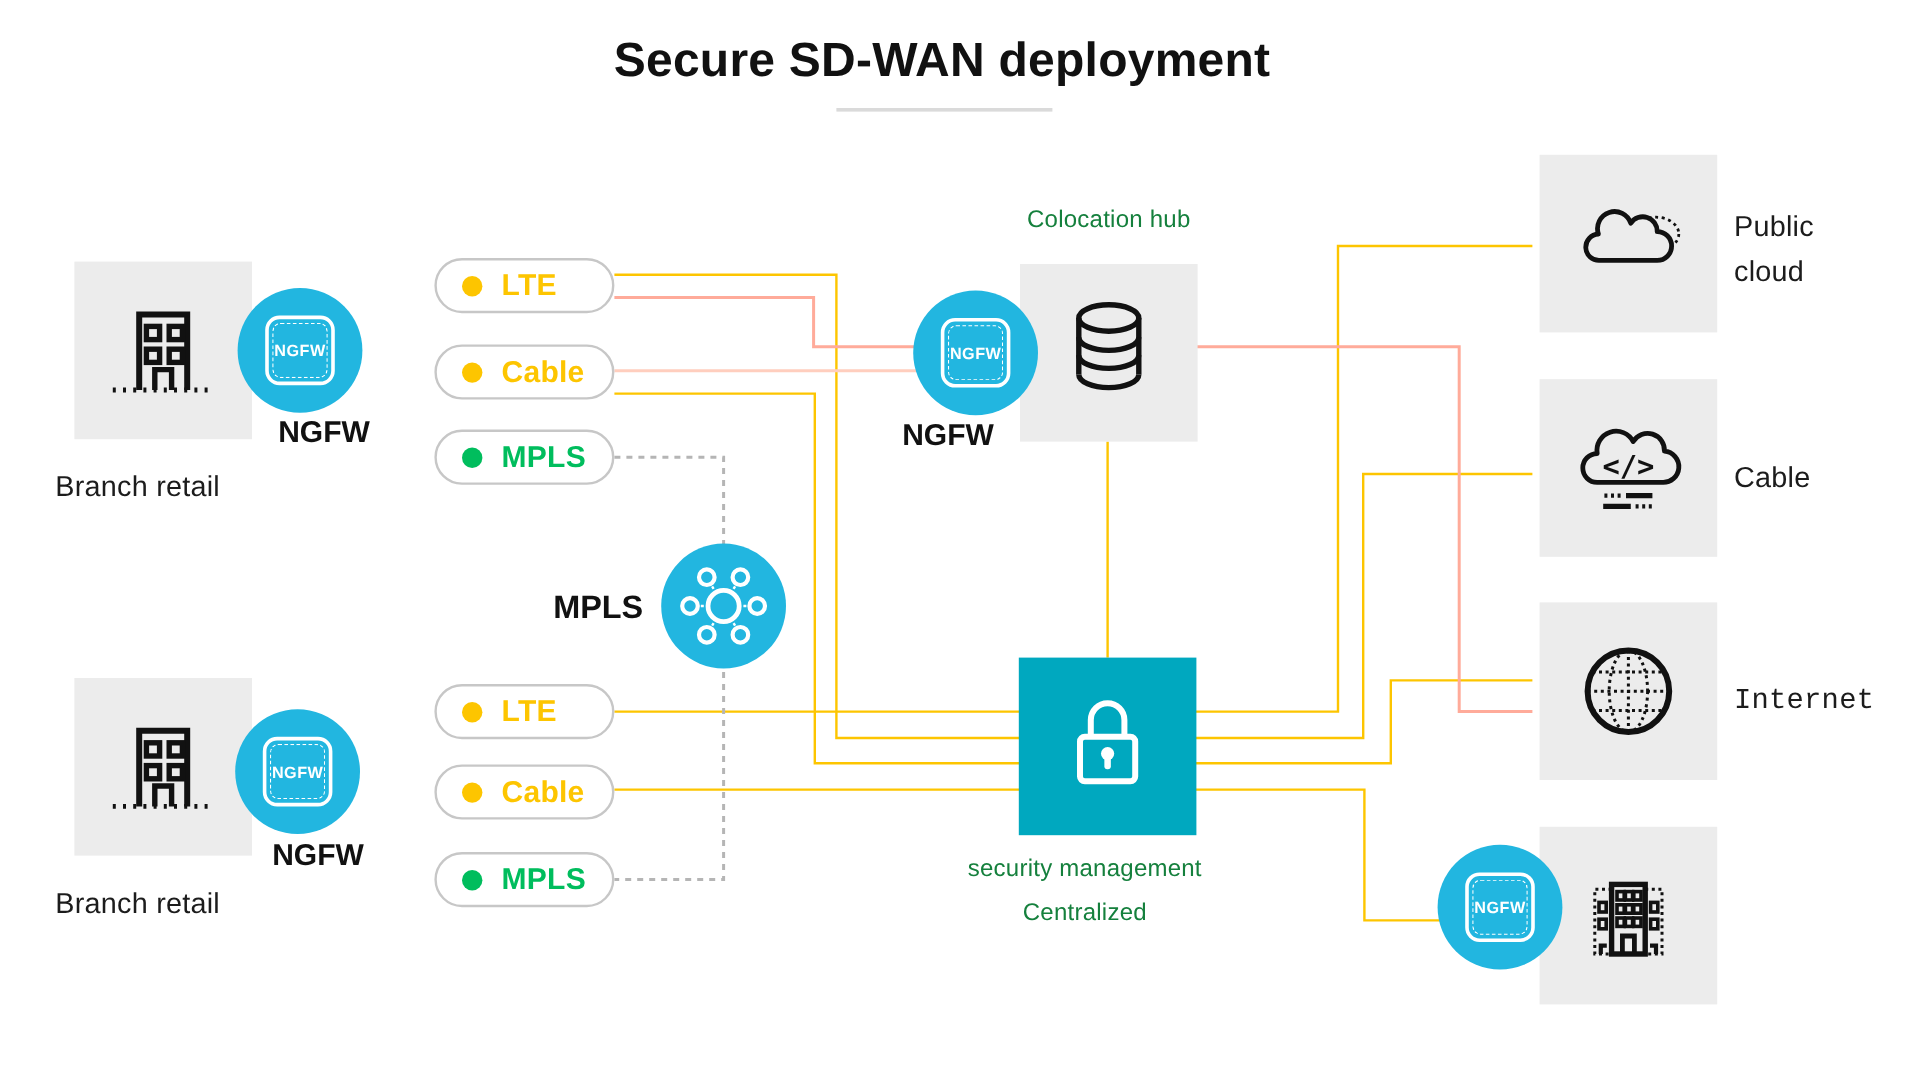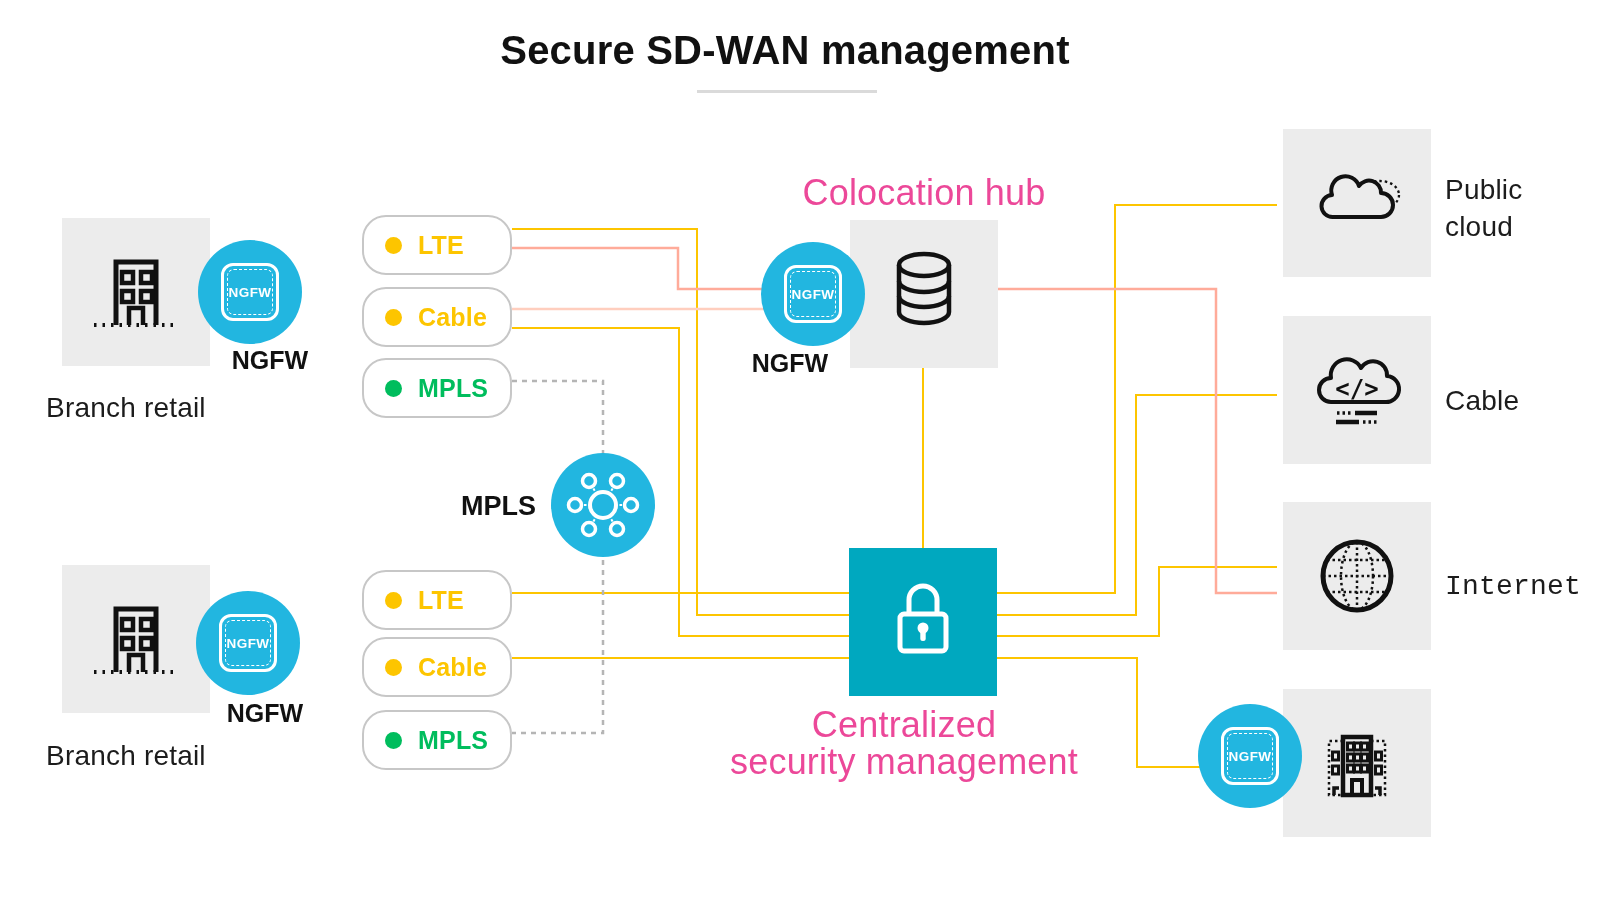--- a/index.html
+++ b/index.html
@@ -15,32 +15,32 @@
   .gbox{position:absolute;width:148px;height:148px;background:var(--gray_box,#ececec);}
   .tealbox{position:absolute;width:148px;height:148px;background:var(--teal,#00a8bf);
            display:flex;align-items:center;justify-content:center;}
   .circle{position:absolute;width:104px;height:104px;border-radius:50%;
           background:var(--cyan,#22b6e0);display:flex;align-items:center;justify-content:center;}
   .ngfw-badge{width:58px;height:58px;border:3px solid #fff;border-radius:12px;position:relative;
               display:flex;align-items:center;justify-content:center;box-sizing:border-box;}
   .ngfw-badge::before{content:"";position:absolute;inset:3px;border:1.6px dashed #fff;border-radius:7px;}
   .ngfw-badge span{color:#fff;font-size:13.5px;font-weight:bold;letter-spacing:.4px;}
   
-  .pill{position:absolute;left:362px;width:150px;height:60px;background:#fff;
+  .pill{position:absolute;left:362px;width:150px;height:46px;background:#fff;
         border:2px solid #c7c7c7;border-radius:24px;display:flex;align-items:center;
         padding-left:21px;gap:16px;box-sizing:border-box;}
   .pill .dot{width:17px;height:17px;border-radius:50%;background:currentColor;flex:0 0 auto;}
   .pill .pill-label{font-size:25px;font-weight:bold;letter-spacing:.2px;}
   
   .title{position:absolute;left:285px;top:28px;width:1000px;text-align:center;
          font-size:40px;font-weight:bold;letter-spacing:.2px;}
   .title-rule{position:absolute;left:697px;top:90px;width:180px;height:3px;background:#dadada;}
-  .caption{position:absolute;font-size:28px;color:#1c1c1c;letter-spacing:.2px;}
+  .caption{position:absolute;font-size:24px;color:#1c1c1c;letter-spacing:.2px;}
   .ngfw-cap{position:absolute;font-size:25px;font-weight:bold;text-align:center;width:120px;}
-  .node-label{position:absolute;font-size:36px;color:#ec4899;text-align:center;letter-spacing:.2px;}
+  .node-label{position:absolute;font-size:20px;color:#15803d;text-align:center;letter-spacing:.2px;}
   .mpls-cap{position:absolute;left:426px;top:491px;width:110px;text-align:right;
             font-size:27px;font-weight:bold;}
   .two-line{line-height:37px;}
   icon, .icon{display:block;}
 </style>
 </head>
 <body>
 
 <div class="stage">
 
@@ -53,21 +53,21 @@
     <polyline fill="none" stroke-width="2" points="923,368 923,548" stroke="#fdc500"></polyline>
 
     <polyline fill="none" stroke-width="2.5" points="512,248 678,248 678,289 1216,289 1216,593 1277,593" stroke="#ffab9a"></polyline>
     <polyline fill="none" stroke-width="2.5" points="512,309 826,309" stroke="#ffcebe"></polyline>
 
     <polyline fill="none" stroke-width="2.5" stroke-dasharray="5,5" points="512,381 603,381 603,733 512,733" stroke="#b5b5b5"></polyline>
   </svg>
 
   <div class="layer">
 
-    <div class="title">Secure SD-WAN management</div>
+    <div class="title">Secure SD-WAN deployment</div>
     <div class="title-rule"></div>
 
     <div class="gbox" style="left:62px;top:218px;">
       <svg class="icon" width="100" height="100" viewBox="0 0 100 100" style="margin:28px 0 0 24px">
         <path d="M30,79 V16 H70 V79" fill="none" stroke="#111" stroke-width="5"></path>
         <rect x="36" y="26" width="11" height="11" fill="none" stroke="#111" stroke-width="4.5"></rect>
         <rect x="55" y="26" width="11" height="11" fill="none" stroke="#111" stroke-width="4.5"></rect>
         <rect x="36" y="45" width="11" height="11" fill="none" stroke="#111" stroke-width="4.5"></rect>
         <rect x="55" y="45" width="11" height="11" fill="none" stroke="#111" stroke-width="4.5"></rect>
         <path d="M43,79 V62 H57 V79" fill="none" stroke="#111" stroke-width="4.5"></path>
@@ -172,22 +172,22 @@
       <svg class="icon" width="100" height="100" viewBox="0 0 100 100">
         <g stroke="#fff" stroke-width="5" fill="none">
           <path d="M36,42 V28 a14,14 0 0 1 28,0 V42"></path>
           <rect x="27" y="42" width="46" height="37" rx="4"></rect>
         </g>
         <circle cx="50" cy="56" r="5.5" fill="#fff"></circle>
         <rect x="47.3" y="58" width="5.4" height="11" rx="2.5" fill="#fff"></rect>
       </svg>
     </div>
     <div class="node-label two-line" style="left:704px;top:706px;width:400px;">
+      <div>security management</div>
       <div>Centralized</div>
-      <div>security management</div>
     </div>
 
     <div class="gbox" style="left:1283px;top:129px;">
       <svg class="icon" width="100" height="100" viewBox="0 0 100 100" style="margin:24px 0 0 24px">
         <ellipse cx="73" cy="42" rx="19" ry="14" fill="none" stroke="#111" stroke-width="2.3" stroke-dasharray="2.5,3"></ellipse>
         <path d="M26,64 a11,11 0 0 1 -1,-22 a14,14 0 0 1 27,-9 a12,12 0 0 1 22,7 a10,10 0 0 1 0,24 z" fill="var(--gray_box,#ececec)" stroke="#111" stroke-width="4" stroke-linejoin="round"></path>
       </svg>
     </div>
     <div class="caption two-line" style="left:1445px;top:171px;">
       <div>Public</div>

